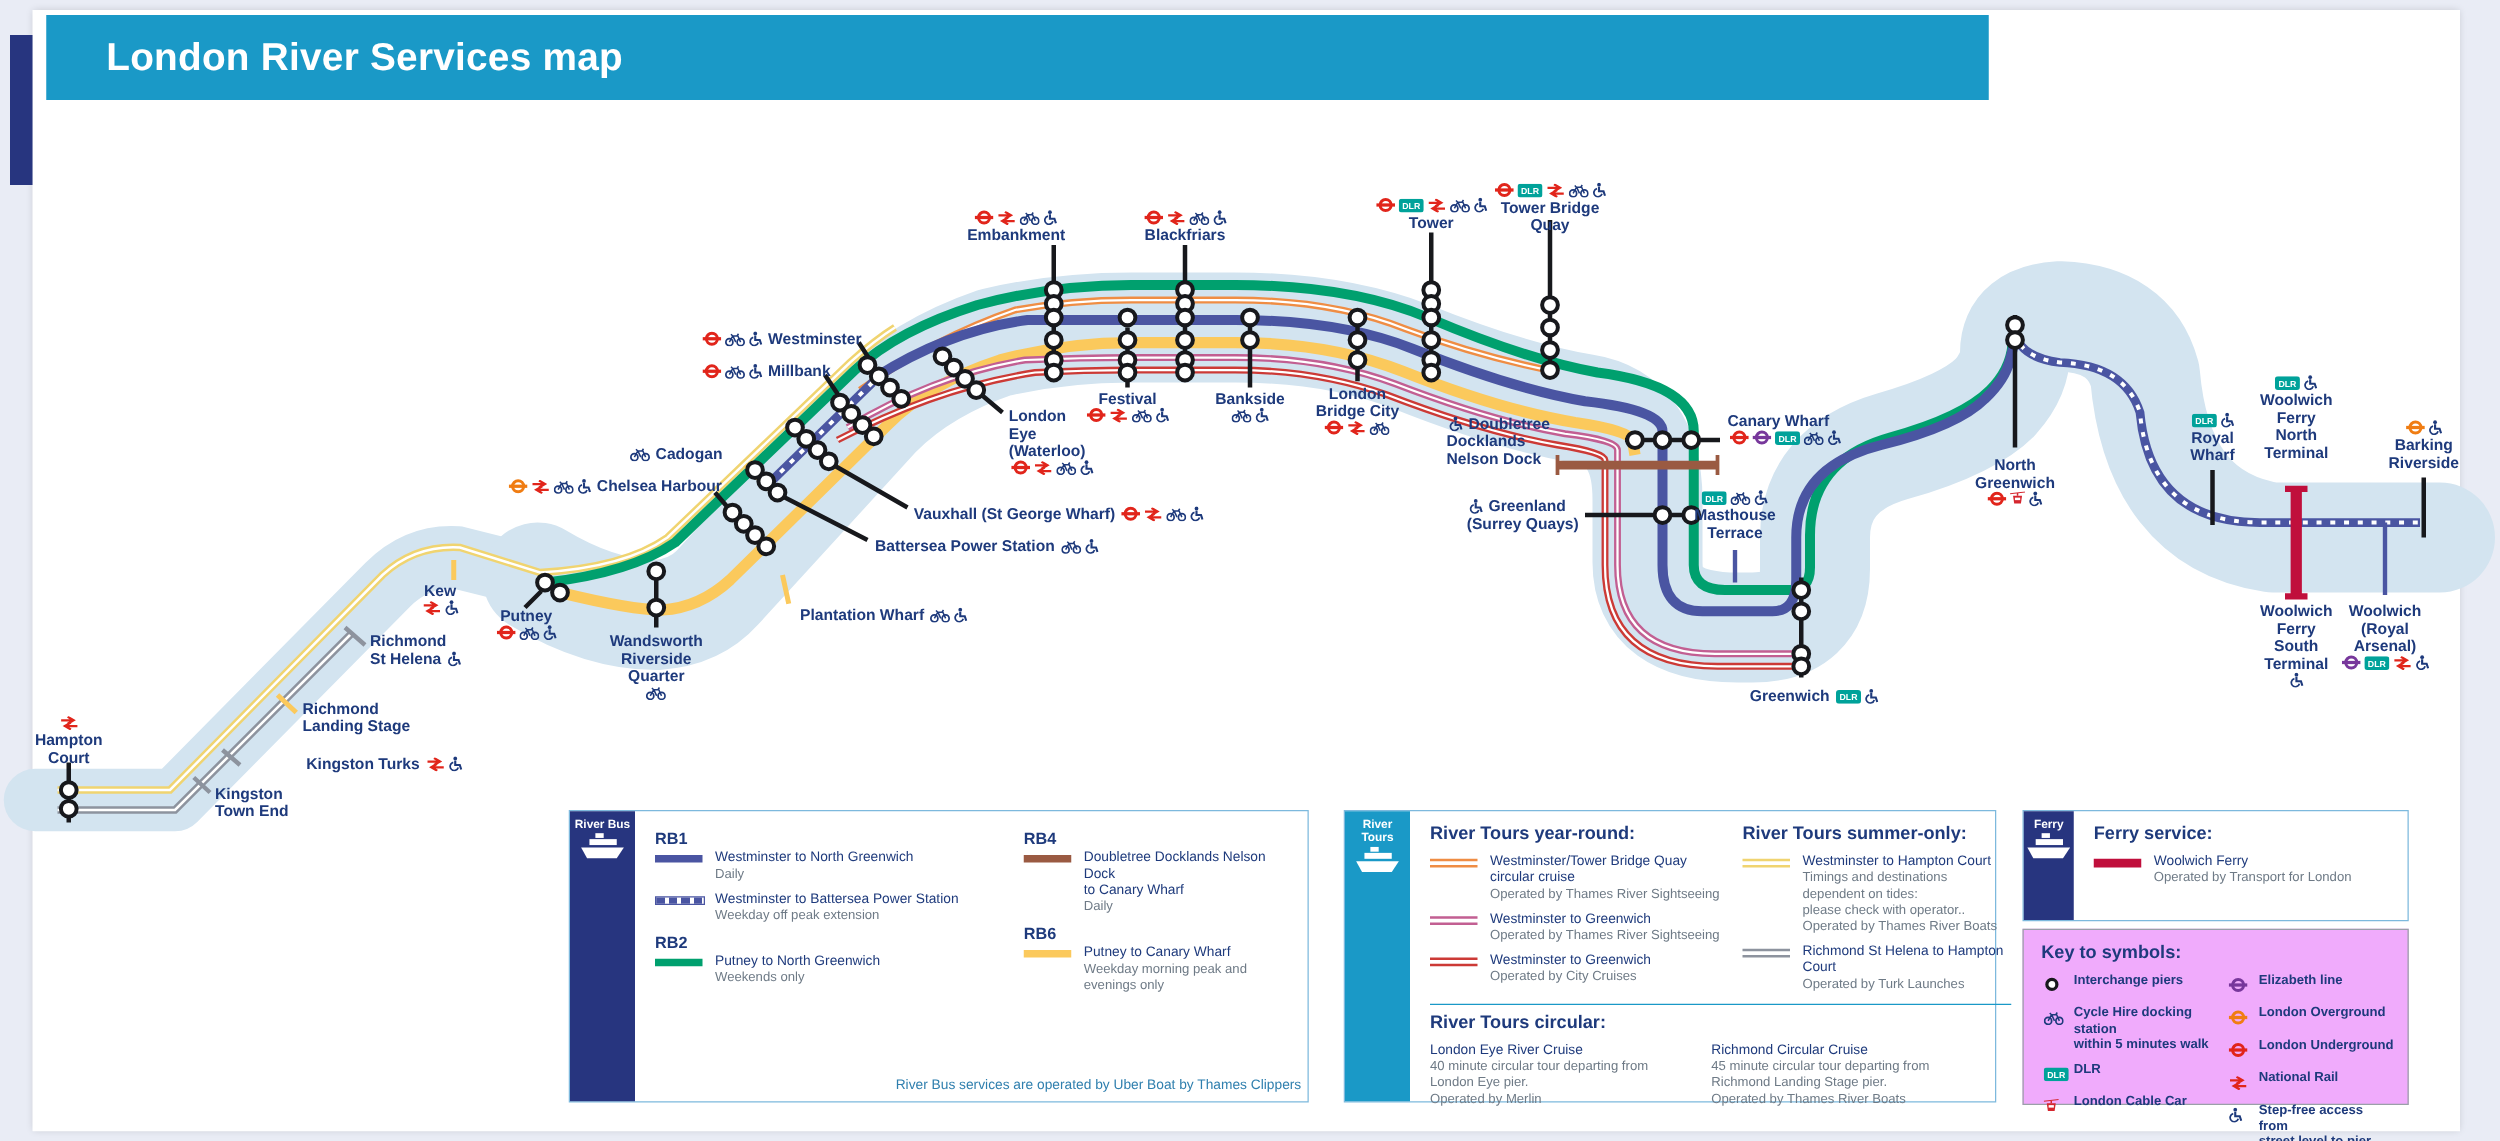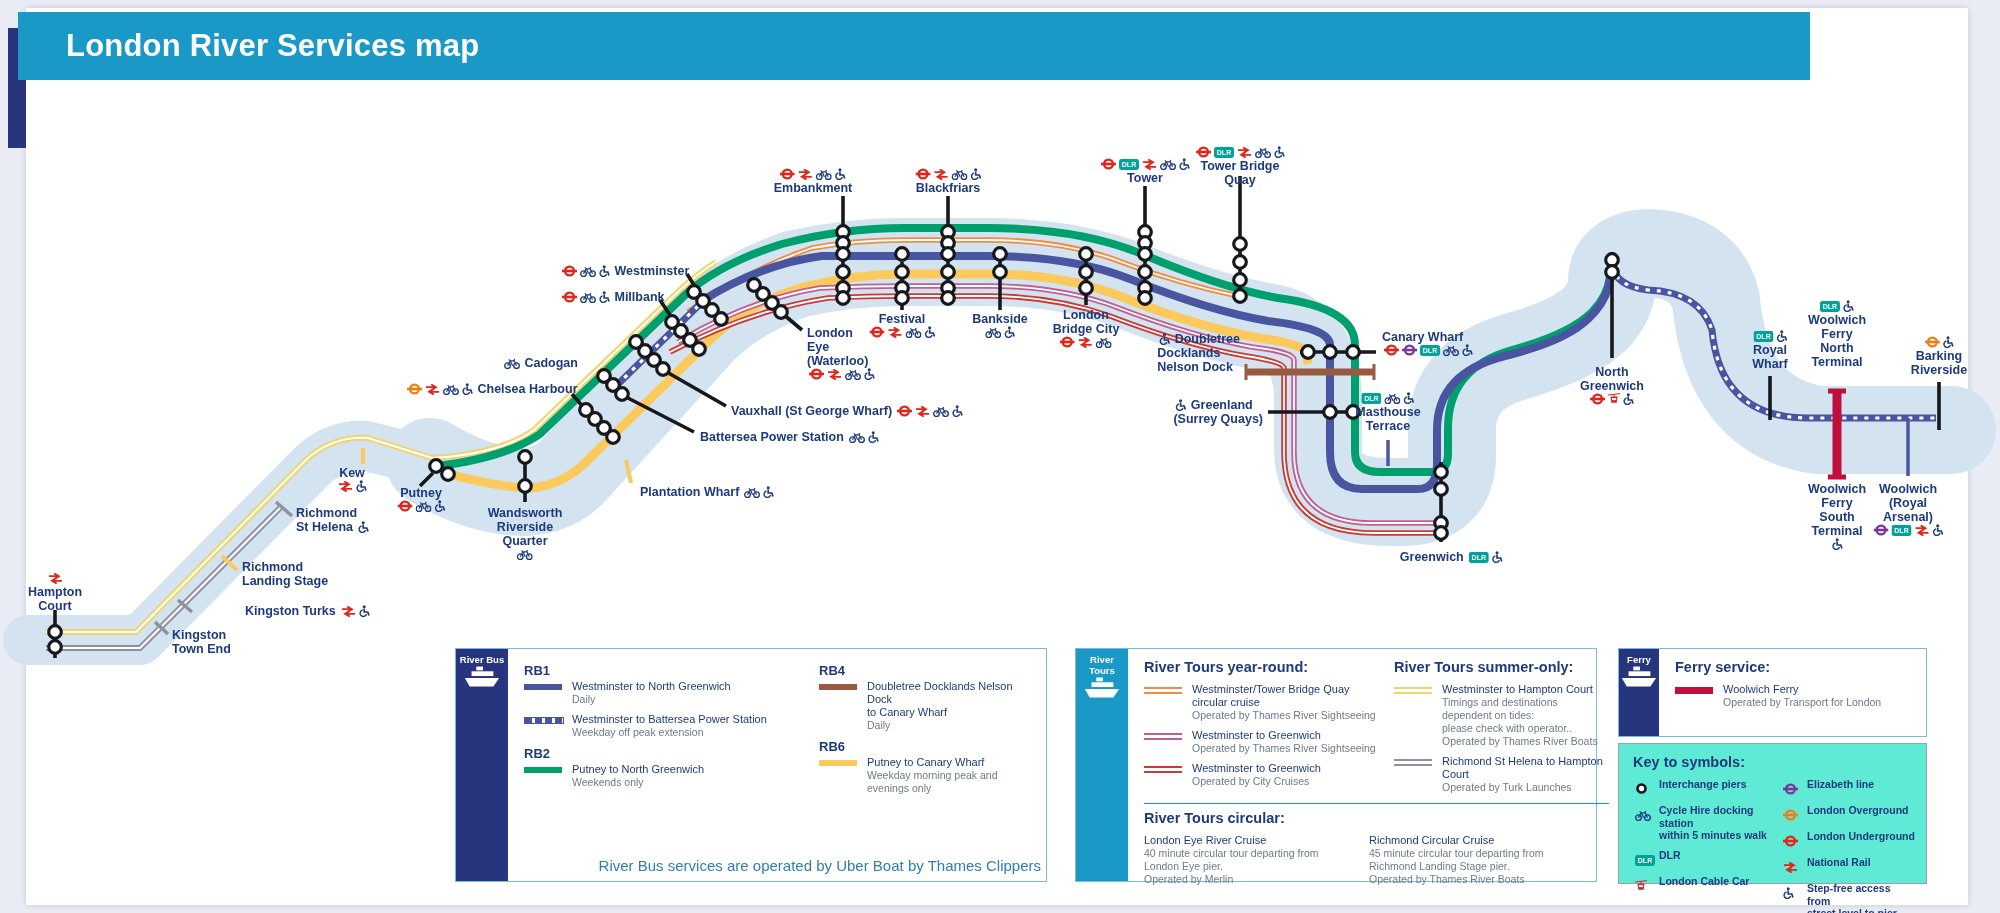--- a/index.html
+++ b/index.html
@@ -1,19 +1,19 @@
 <!DOCTYPE html>
 <html style="--header: #1a99c7; --band: #d3e4f0; --text: #1e3a7c; --rb1: #4a55a2; --rb2: #00a06e; --rb4: #9a5a42; --rb6: #fbc95c; --tour-orange: #ef8d44; --tour-pink: #c25f92; --tour-red: #cc3a36; --summer-yellow: #f0d470; --summer-grey: #8d939e; --ferry: #c00f3c; --legend-navy: #27357f;"><head>
 <meta charset="utf-8">
 <style>
   html,body{margin:0;padding:0;}
   body{width:2000px;height:913px;position:relative;background:#e9ecf5;font-family:"Liberation Sans",sans-serif;overflow:hidden;}
   #page{position:absolute;left:26px;top:8px;width:1942px;height:897px;background:#ffffff;box-shadow:0 0 6px rgba(0,0,0,.15);}
   #left-strip{position:absolute;left:8px;top:28px;width:18px;height:120px;background:#27357f;}
-  #header{position:absolute;left:18px;top:12px;width:1792px;height:68px;background:var(--header);}
+  #header{position:absolute;left:37px;top:12px;width:1554px;height:68px;background:var(--header);}
   #header h1{margin:0;padding:16px 0 0 48px;color:#fff;font-size:31px;font-weight:bold;letter-spacing:.2px;}
   #map-svg{position:absolute;left:0;top:0;}
   .layer{position:absolute;left:0;top:0;width:2000px;height:913px;pointer-events:none;}
   .station{position:absolute;font-weight:bold;font-size:12.5px;line-height:14px;color:var(--text);white-space:nowrap;}
   .station.center{transform:translateX(-50%);text-align:center;}
   .station.right{transform:translateX(-100%);}
   .station.left{text-align:left;}
   .sicon{display:inline-block;vertical-align:-2px;margin:0 1.5px;}
   .iconrow{line-height:13px;}
   
@@ -22,23 +22,23 @@
   .lbox .content{flex:1;position:relative;padding:8px 14px 6px 16px;}
   .lhead{font-size:14.5px;font-weight:bold;color:var(--text);margin:2px 0 8px 0;}
   .lcode{font-size:13px;font-weight:bold;color:var(--text);margin:6px 0 2px 0;}
   .lentry{display:flex;margin:0 0 7px 0;}
   .lsw{flex:0 0 40px;margin:4px 8px 0 0;}
   .sw{width:38px;height:6px;}
   .sw.dash{background:repeating-linear-gradient(90deg,var(--rb1) 0 7px,#fff 7px 10px);border:1px solid var(--rb1);height:5px;}
   .sw.dbl{height:3px;background:#fff;border-top:2.4px solid;border-bottom:2.4px solid;}
   .ltitle{font-size:11px;font-weight:normal;color:var(--text);line-height:13px;white-space:pre-line;}
   .lsub{font-size:10.5px;color:#6e7a86;line-height:13px;white-space:pre-line;}
-  .lfoot{position:absolute;right:12px;bottom:7px;font-size:15px;color:#2f7fae;}
+  .lfoot{position:absolute;right:12px;bottom:7px;font-size:11px;color:#2f7fae;}
   .cols{display:flex;}
-  .keybox{position:absolute;background:#5eead4;border:1px solid #9aa0a8;padding:8px 10px 6px 14px;}
+  .keybox{position:absolute;background:#f0abfc;border:1px solid #9aa0a8;padding:8px 10px 6px 14px;}
   .kentry{display:flex;margin-bottom:7px;}
   .kicon{flex:0 0 26px;padding-top:1px;}
   .klabel{font-size:10.5px;font-weight:bold;color:var(--text);line-height:12.5px;white-space:pre-line;}
   .divider{border:none;border-top:1.5px solid #1a99c7;margin:2px 0 6px 0;}
 </style>
 </head>
 <body>
 
 <div id="page"></div>
 <div id="left-strip"></div>

